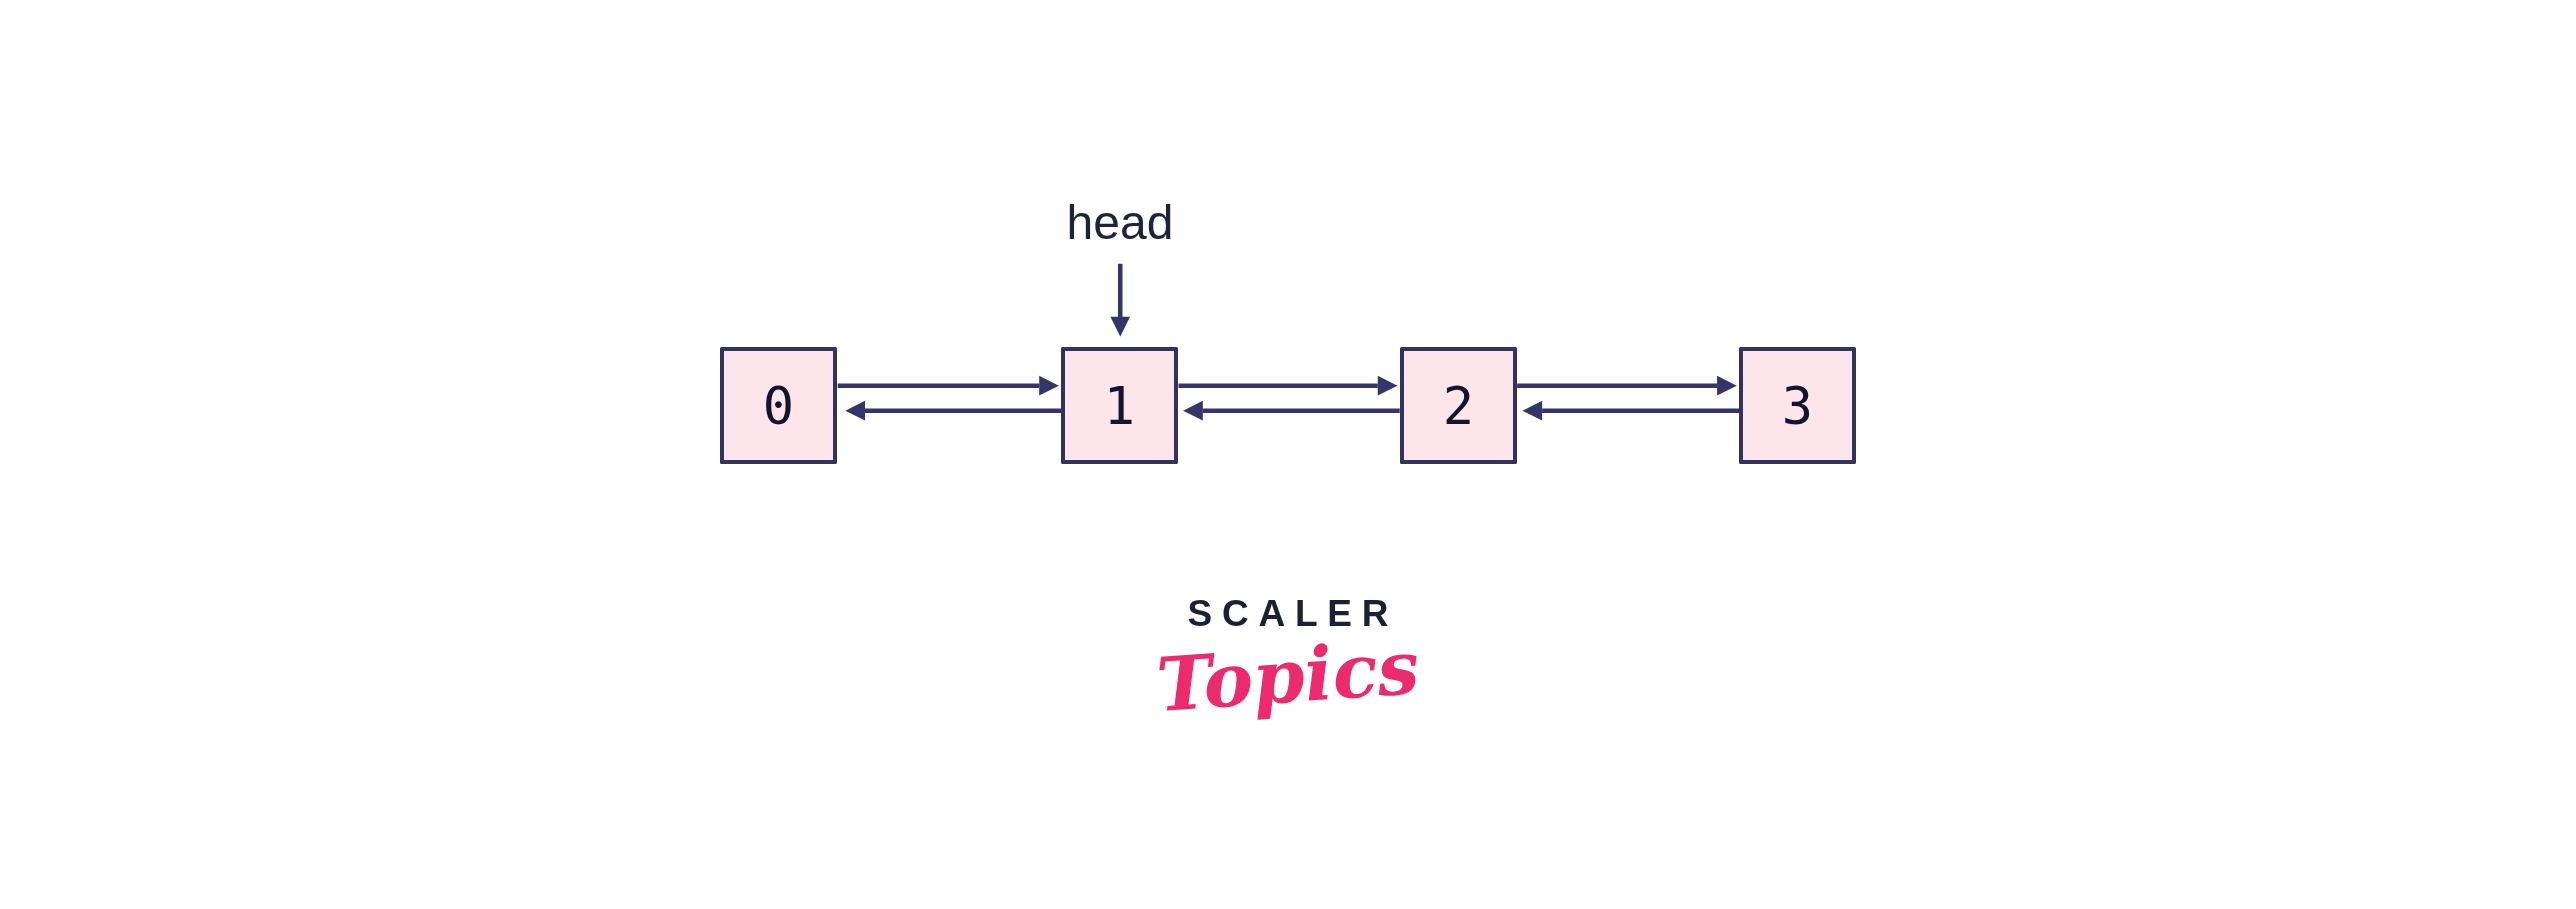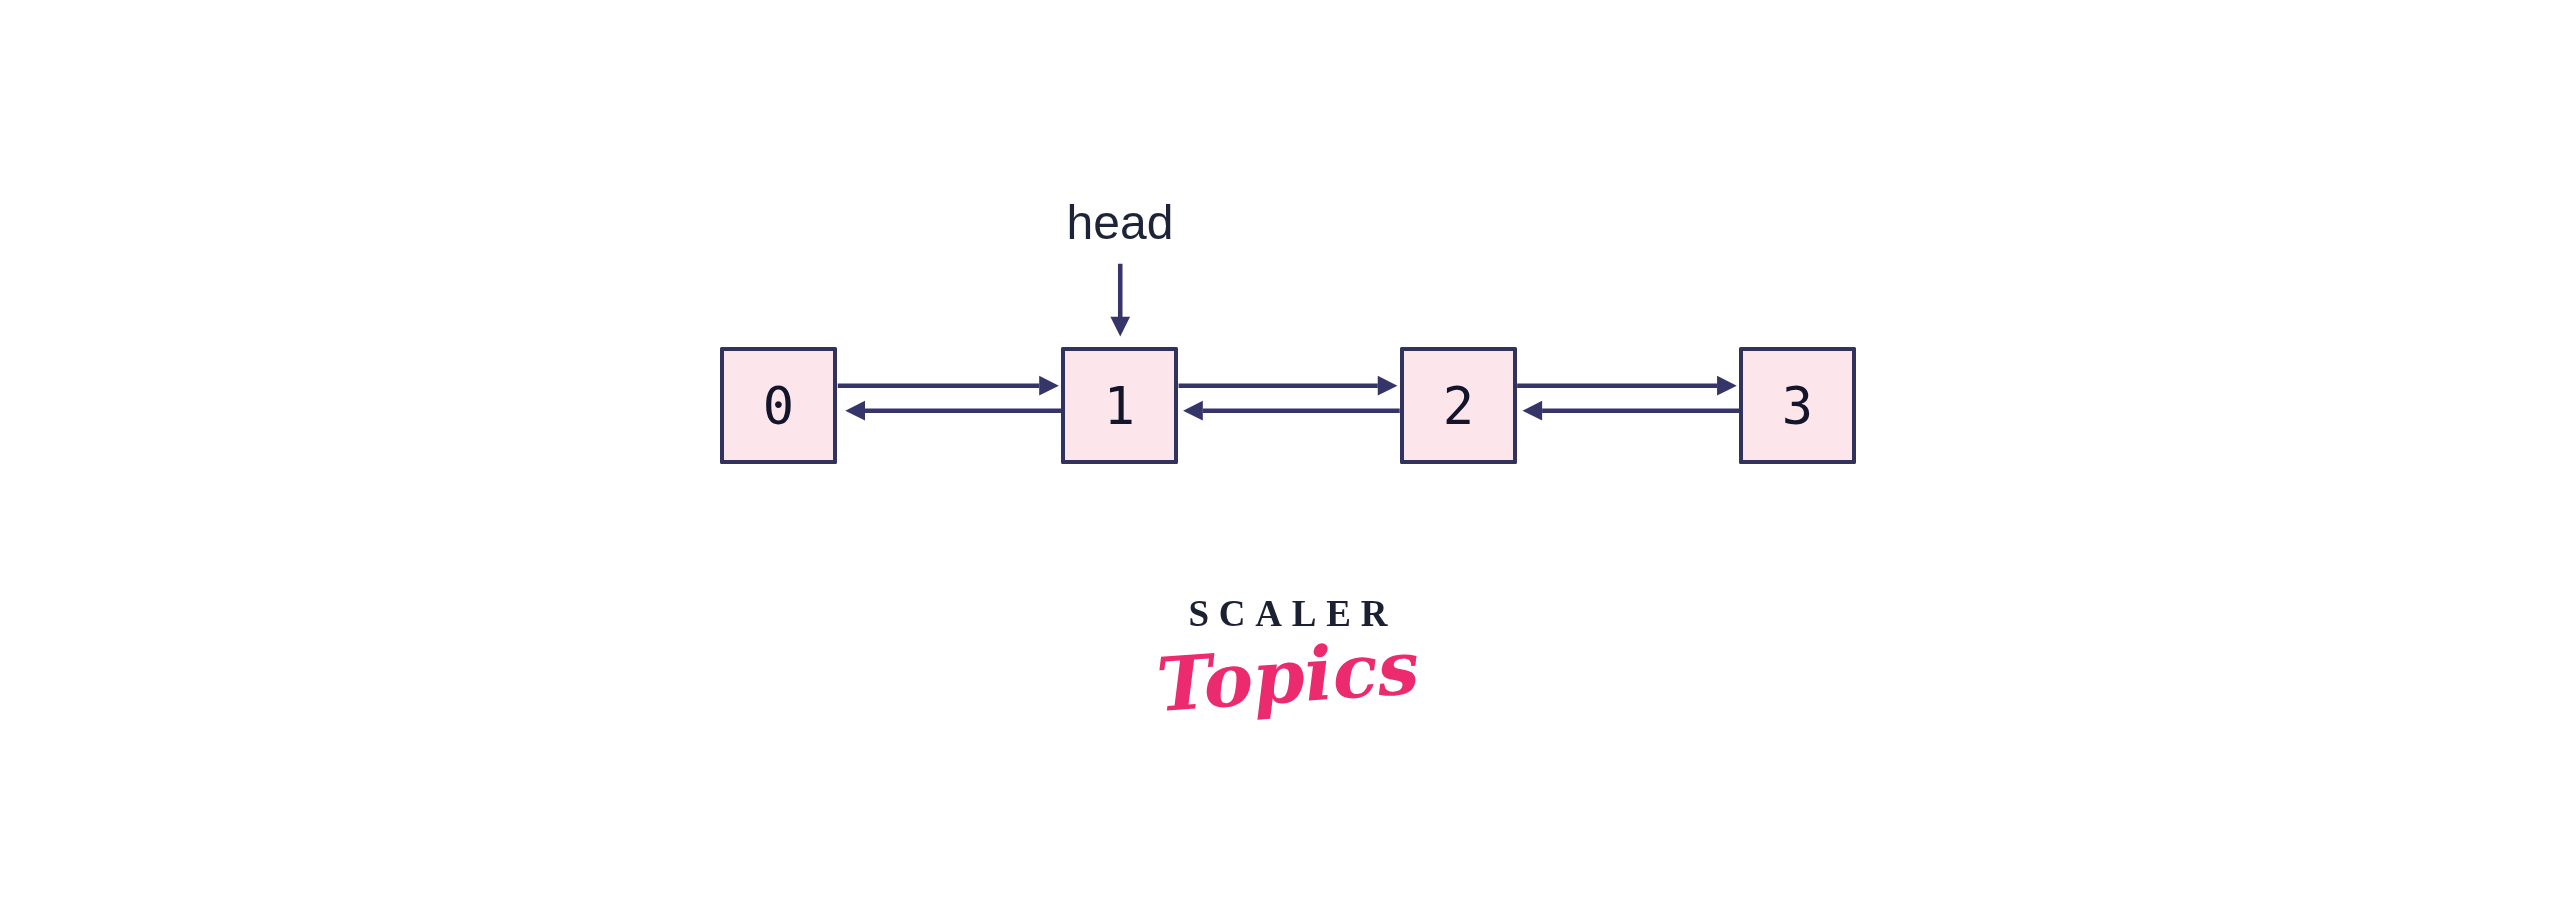--- a/index.html
+++ b/index.html
@@ -72,21 +72,21 @@
   .node-2 { left: 1400px; }
   .node-3 { left: 1739px; }
   .logo {
     position: absolute;
     left: 1288px;
     top: 594px;
     transform: translateX(-50%);
     text-align: center;
   }
   .logo-primary {
-    font-family: Liberation Serif, serif;
+    font-family: Liberation Sans, sans-serif;
     font-weight: 800;
     font-size: 37px;
     letter-spacing: 9.8px;
     text-indent: 9.8px;
     color: var(--logo-primary);
     line-height: 1.1;
   }
   .logo-secondary {
     font-family: "DejaVu Serif", serif;
     font-style: italic;

